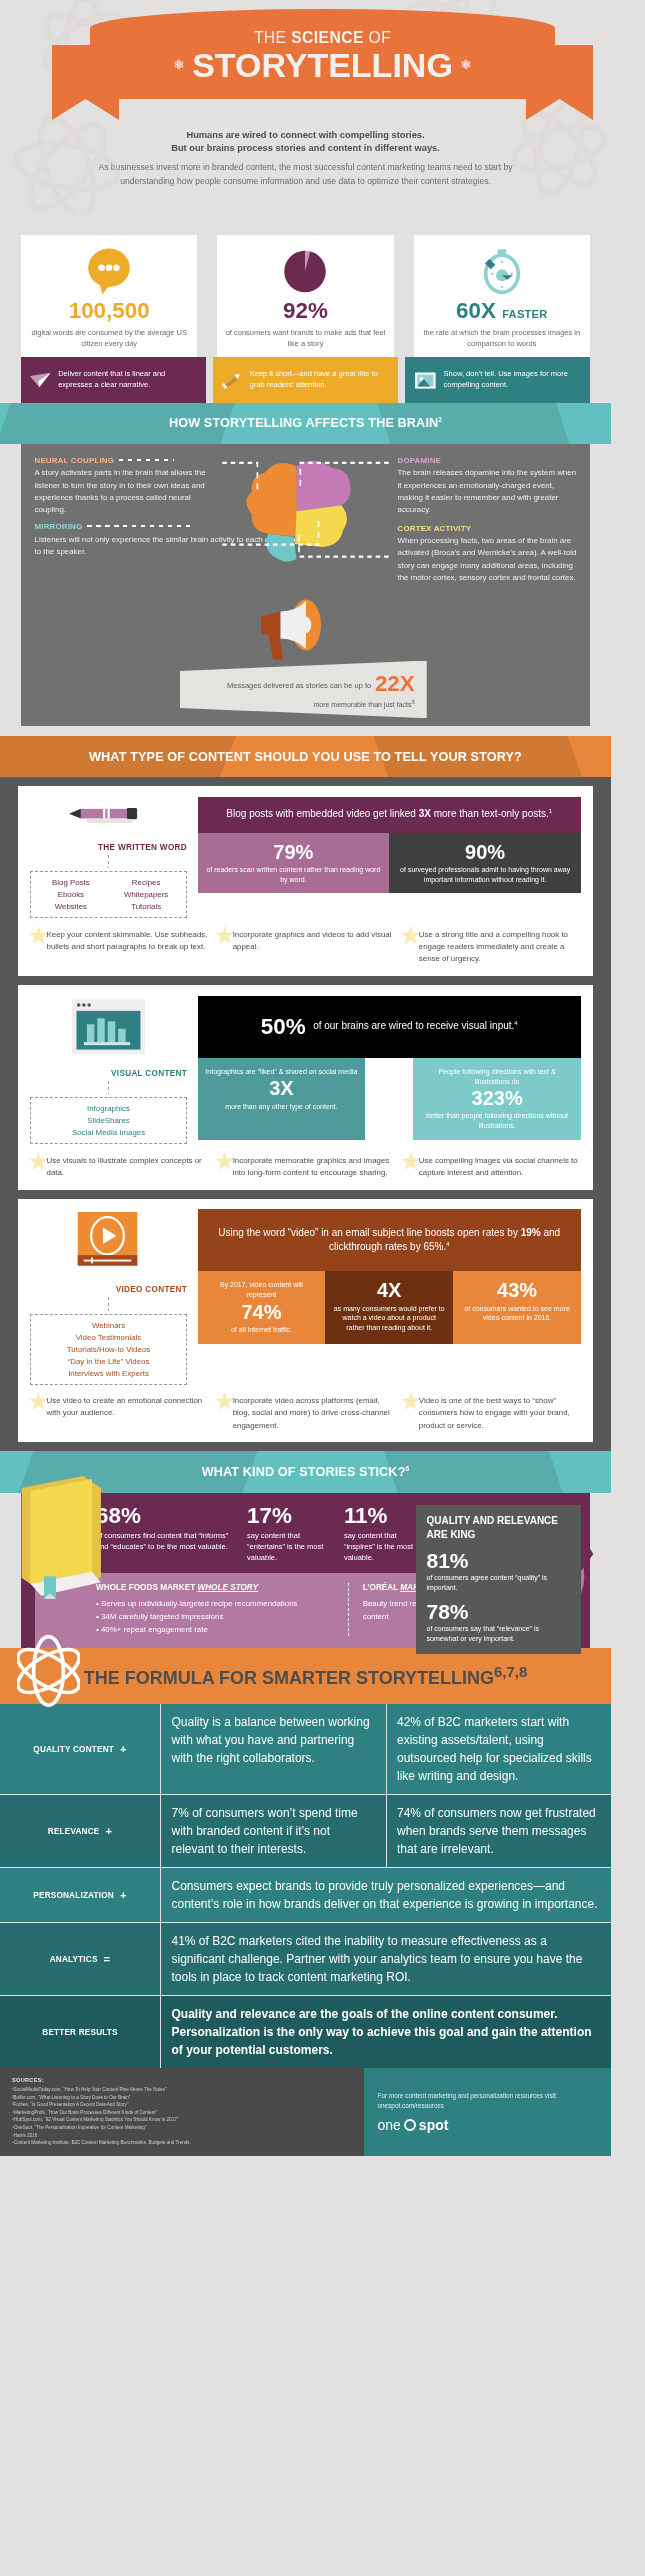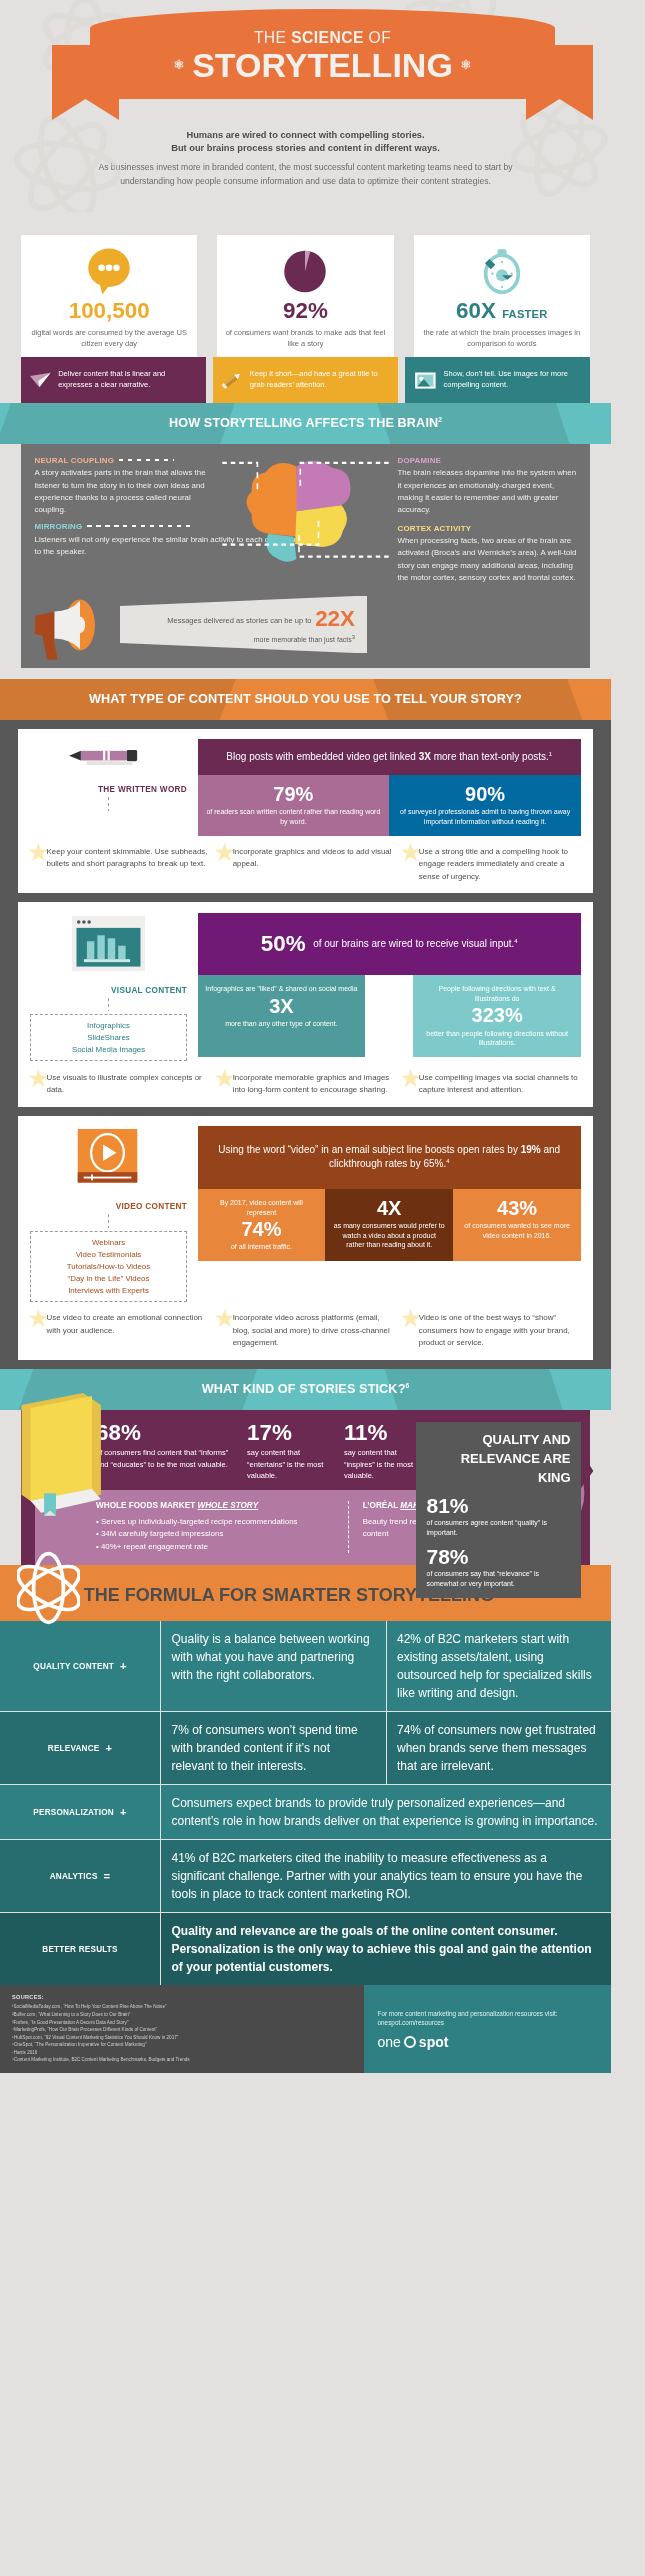--- a/index.html
+++ b/index.html
@@ -77,21 +77,21 @@
   .brain-cols { display:flex; gap:7.5px; }
   .brain-col { width: 179px; }
   .brain-mid { flex:1; position:relative; min-height: 105px; }
   .lbl { font-size: 7.9px; font-weight:800; letter-spacing:0.2px; margin-bottom:2.2px; }
   .lbl.peach { color:#f2b28c; } .lbl.pink { color:#d9a5cd; }
   .lbl.aqua  { color:#8fd6d6; } .lbl.cream { color:#f5dc7f; }
   .brain-txt { color:#f0efee; font-size:7.9px; line-height:1.55; }
   .dashes { display:inline-block; height:1.5px; margin:0 0 2.2px 4.5px; vertical-align:middle;
             background: repeating-linear-gradient(90deg,#fff 0 4.5px,transparent 4.5px 9px); }
   .brain-svg { display:block; margin: 0 auto; }
-  .megaphone-row { display:flex; align-items:center; margin-top:4.5px; }
+  .megaphone-row { display:flex; align-items:center; margin-top:4.5px;flex-direction:column; }
   .speech {
     position:relative; background:#e5e3e0; padding:10.5px 12px; margin-left:-4.5px;
     clip-path: polygon(0 18%, 100% 0, 100% 100%, 0 82%);
     width: 247px; text-align:right;
   }
   .speech .s1 { font-size:7.5px; color:#5a5a5a; }
   .speech .big22 { font-size:22.4px; font-weight:800; color:#e8743c; vertical-align:-3px; margin-left:3.7px;}
   .speech .s2 { font-size:7px; color:#5a5a5a; margin-top:1.5px; }
 
   
@@ -116,44 +116,44 @@
   .subcell .big { font-size:20px; font-weight:800; line-height:1.05; }
   .subcell .small { font-size:7px; line-height:1.4; margin-top:2.2px; }
   .subcell .pre { font-size:7px; line-height:1.4; margin-bottom:1.5px; }
   .stars { display:flex; gap:7.5px; margin-top:10.5px; }
   .starbox { flex:1; position:relative; padding-left:16.5px; }
   .star { position:absolute; left:-3px; top:-6px; color:#fbeab0; font-size:25.4px; line-height:1; }
   .starbox p { position:relative; font-size:7.9px; line-height:1.55; color:#4d4d4d; }
 
   
   .hl-purple { background:#6b2a52; }
-  .sc-purple-l { background:#a96d95; } .sc-purple-d { background:#0369a1; }
+  .sc-purple-l { background:#a96d95; } .sc-purple-d { background:#404040; }
   .c-written { color:#6b2a52; }
   
-  .hl-teal { background:#701a75; }
+  .hl-teal { background:#000000; }
   .sc-teal-d { background:#4f9a9a; } .sc-teal-l { background:#7ecaca;margin-left:48px; }
   .c-visual { color:#2e8082; }
   
   .hl-brown { background:#95431a; }
   .sc-or-l { background:#e8873c; } .sc-br-d { background:#6d3111; }
   .c-video { color:#a84c1c; }
 
   
   .stories-wrap { background:#e3e1df; position:relative; }
   .stories-box { background:#6b2a52; margin:0 21px; padding:12px 13.5px 0 75px; position:relative; }
   .book { position:absolute; left:-13.5px; top:-19.4px; width:105px; height:131px; }
   .pct-row { display:flex; gap:10.5px; padding-right:150px; }
   .pct { color:#fff; }
   .pct .n { font-size:22.4px; font-weight:800; line-height:1; }
   .pct .d { font-size:7.5px; line-height:1.5; margin-top:3px; }
   .qr-card {
     position:absolute; right:9px; top:12px; width:165px; background:#585858;
     padding:9px 10.5px; color:#fff; z-index:3;
   }
-  .qr-card .qt { font-size:13px; font-weight:800; line-height:1.45;text-align:right; }
+  .qr-card .qt { font-size:10px; font-weight:800; line-height:1.45; }
   .qr-card .n { font-size:21px; font-weight:800; line-height:1; margin-top:7.5px; }
   .qr-card .d { font-size:7px; line-height:1.45; margin-top:2.2px; }
   .check { position:absolute; right:-4.5px; top:37px; width:90px; height:112px; z-index:2;}
   .brands { background:#b279a2; margin:9px 0 0 -61px; padding:10.5px 13.5px 12px 61px; display:flex; }
   .brand { flex:1; padding-right:12px; }
   .brand.second { border-left:1.5px dashed #fff; padding-left:13.5px; max-width: 46%; }
   .brand h4 { color:#fff; font-size:8.2px; font-weight:800; margin-bottom:6px; }
   .brand h4 i { font-weight:700; text-decoration:underline; font-style:italic; }
   .brand li { color:#fff; font-size:7.9px; line-height:1.6; list-style:none; }
   .brand li.bullet::before { content:"\2022  "; }
@@ -393,20 +393,28 @@
           <svg width="90" height="37" viewBox="0 0 120 50">
             <rect x="22" y="16" width="62" height="13" fill="#b279a2"></rect>
             <rect x="52" y="16" width="3" height="13" fill="#fff"></rect>
               <rect x="58" y="16" width="3" height="13" fill="#fff"></rect>
             <path d="M22 16 L6 22.5 L22 29 Z" fill="#333"></path>
             <rect x="84" y="15" width="14" height="15" rx="2" fill="#333"></rect>
             <rect x="30" y="30" width="62" height="5" fill="#e5e3e0"></rect>
           </svg>
           <div class="ptitle c-written">THE WRITTEN WORD</div>
           <div class="connector"></div>
+          <div class="taglist">
+            <span class="c-written">Blog Posts</span>
+            <span class="c-written">Recipes</span>
+            <span class="c-written">Ebooks</span>
+            <span class="c-written">Whitepapers</span>
+            <span class="c-written">Websites</span>
+            <span class="c-written">Tutorials</span>
+          </div>
         </div>
         <div class="panel-right">
           <div class="headline hl-purple">
             <span>Blog posts with embedded video get linked </span><b>3X</b><span> more than text-only posts.</span><sup>1</sup>
           </div>
           <div class="subrow">
             <div class="subcell sc-purple-l">
               <div class="big">79%</div>
               <div class="small">of readers scan written content rather than reading word by word.</div>
             </div>

